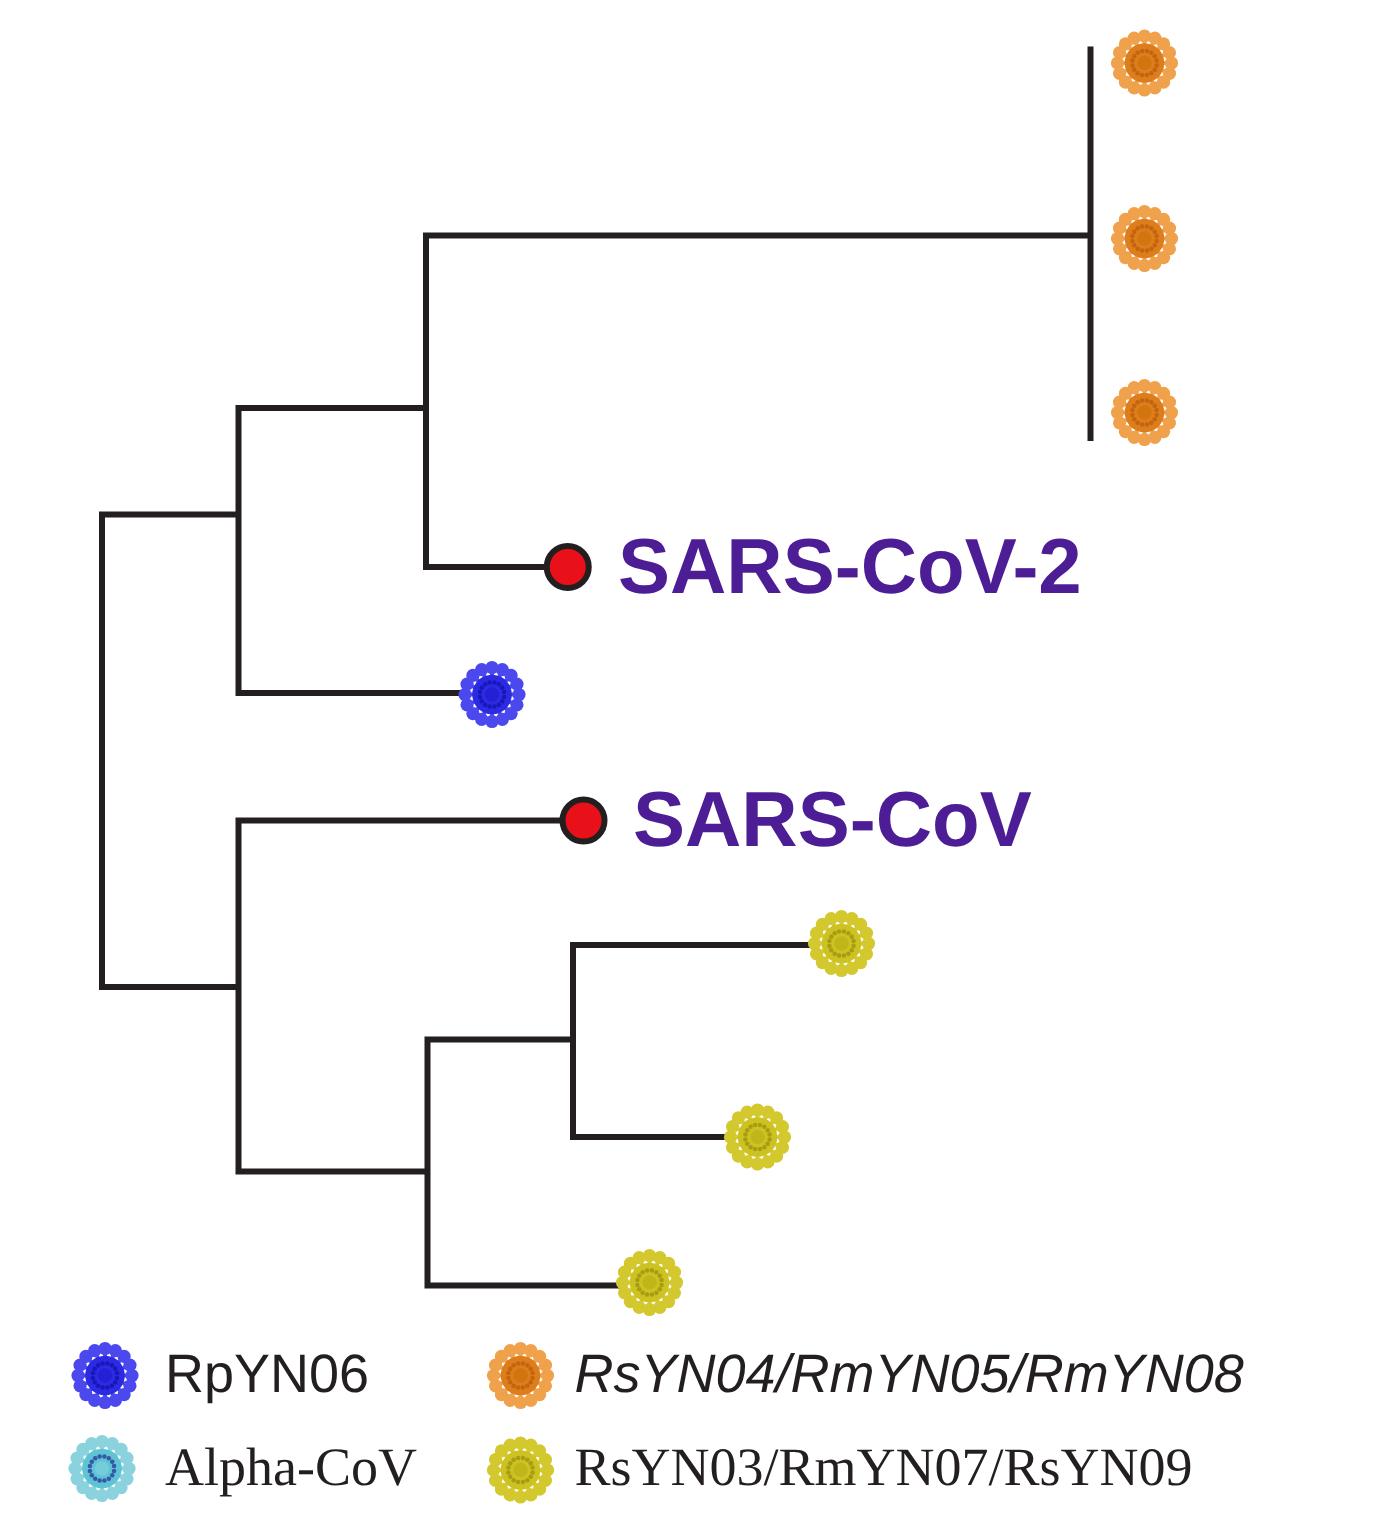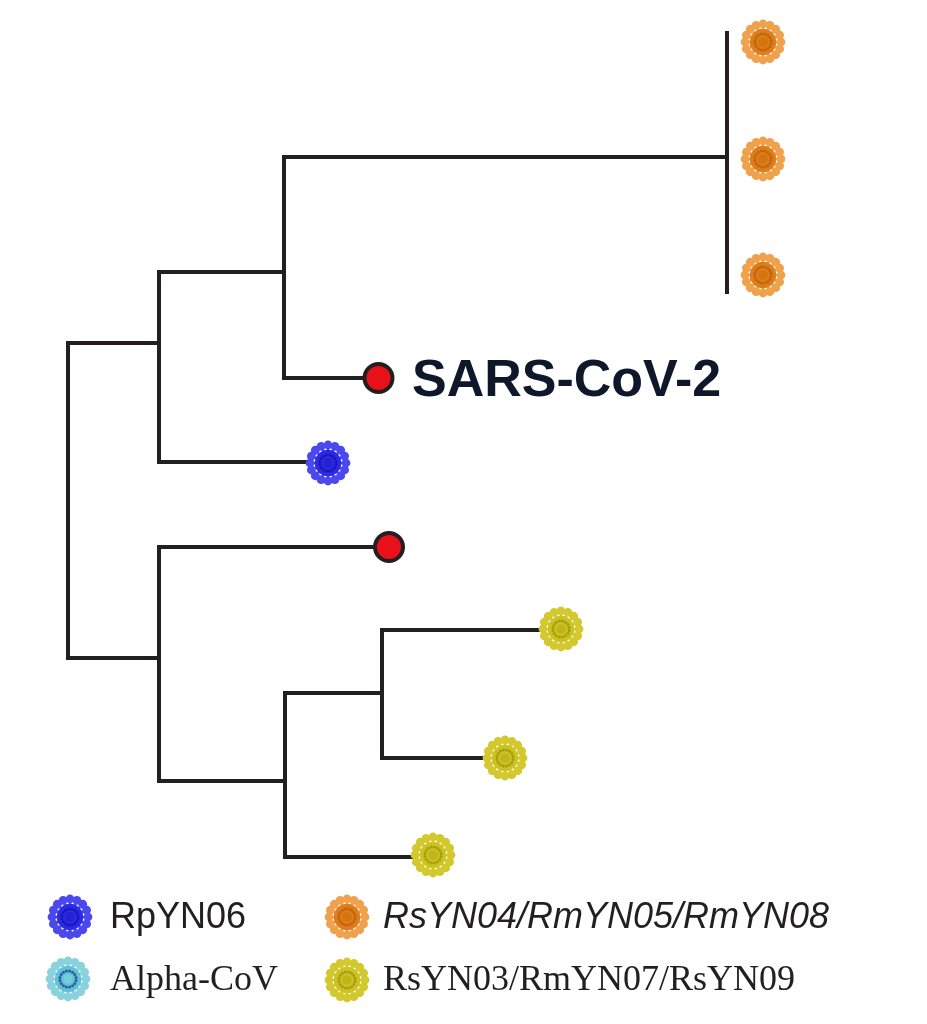--- a/index.html
+++ b/index.html
@@ -20,21 +20,21 @@
     position: absolute;
     left: 0;
     top: 0;
   }
   .tip-label {
     position: absolute;
     font-size: 52px;
     font-weight: bold;
     line-height: 54px;
     white-space: nowrap;
-    color: #0f172a;
+    color: #4c1d95;
   }
   .tip-label.sars2 { left: 412px; top: 351px; }
   .tip-label.sars1 { left: 422px; top: 520px; }
   .legend-label {
     position: absolute;
     font-size: 36px;
     font-weight: normal;
     line-height: 46px;
     white-space: nowrap;
     color: #231f20;
@@ -443,20 +443,21 @@
         <circle cx="-1.599740640532255" cy="-8.042439299306487" r="1.5" fill="#a89c12"></circle>
         <circle cx="1.5997406405322518" cy="-8.042439299306489" r="1.5" fill="#a89c12"></circle>
         <circle cx="4.555675910760734" cy="-6.818050820880872" r="1.5" fill="#a89c12"></circle>
         <circle cx="6.81805082088087" cy="-4.555675910760738" r="1.5" fill="#a89c12"></circle>
         <circle cx="8.042439299306487" cy="-1.5997406405322554" r="1.5" fill="#a89c12"></circle>
         <circle cx="0" cy="0" r="4.8" fill="#c0b61a"></circle>
       </g>
   </svg>
 
   <div class="tip-label sars2">SARS-CoV-2</div>
+  <div class="tip-label sars1">SARS-CoV</div>
 
   <div>
     <svg class="legend-icon li-blue" viewBox="-24 -24 48 48">
         <line x1="10.5" y1="0" x2="16.5" y2="0" stroke="#4b49ee" stroke-width="2.6"></line>
         <circle cx="18" cy="0" r="4.4" fill="#4b49ee"></circle>
         <line x1="9.70073509136851" y1="4.018176039833443" x2="15.24401228643623" y2="6.314276634023981" stroke="#4b49ee" stroke-width="2.6"></line>
         <circle cx="16.62983158520316" cy="6.888301782571616" r="4.4" fill="#4b49ee"></circle>
         <line x1="7.4246212024587495" y1="7.424621202458749" x2="11.667261889578034" y2="11.667261889578032" stroke="#4b49ee" stroke-width="2.6"></line>
         <circle cx="12.727922061357857" cy="12.727922061357855" r="4.4" fill="#4b49ee"></circle>
         <line x1="4.018176039833444" y1="9.70073509136851" x2="6.314276634023982" y2="15.24401228643623" stroke="#4b49ee" stroke-width="2.6"></line>

